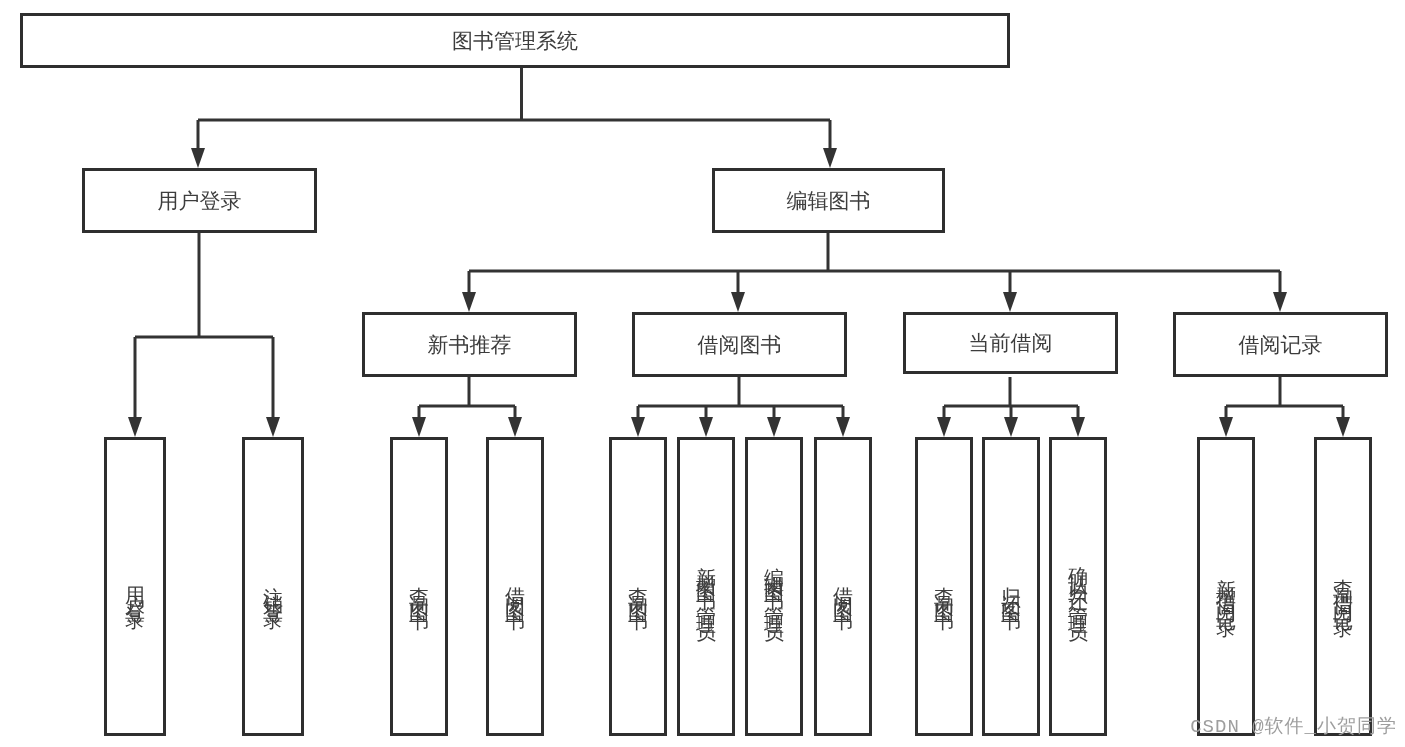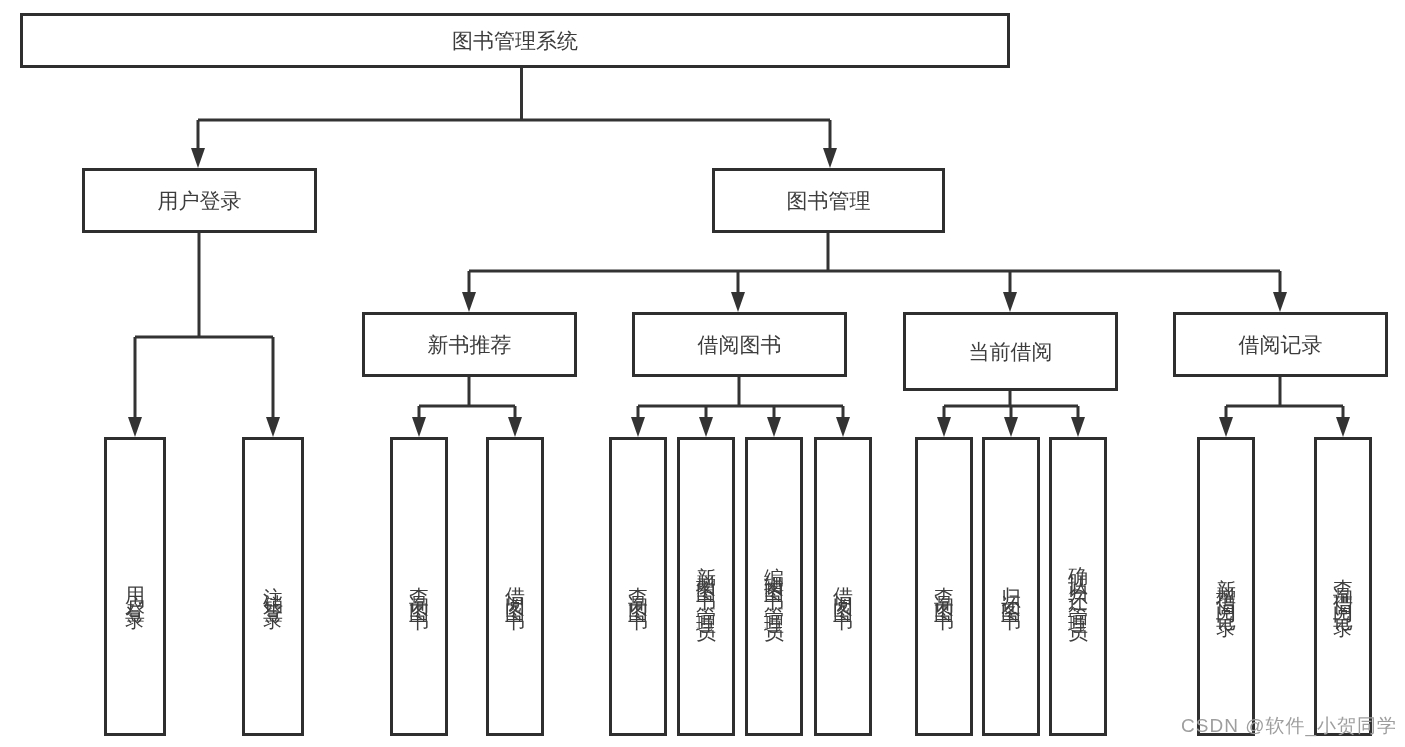--- a/index.html
+++ b/index.html
@@ -37,21 +37,21 @@
     font-size:20px;
     letter-spacing:8px;
     line-height:1.15;
     white-space:normal;
   }
   .watermark{
     position:absolute;
     right:8px;top:713px;
     font-size:19px;
     color:var(--watermark);
-    font-family:Liberation Sans, sans-serif;
+    font-family:Liberation Mono, monospace;
     letter-spacing:1px;
   }
 </style>
 </head>
 <body>
 
 <div class="diagram">
 
   <svg class="connectors" viewBox="0 0 1405 747" xmlns="http://www.w3.org/2000/svg">
 
@@ -111,25 +111,25 @@
     <path d="M1226,406 H1343"></path>
     <path d="M1226,406 V419"></path>
     <polygon points="1219,417 1233,417 1226,437"></polygon>
     <path d="M1343,406 V419"></path>
     <polygon points="1336,417 1350,417 1343,437"></polygon>
   </svg>
 
   <div class="box" style="left:20px;top:13px;width:990px;height:55px;">图书管理系统</div>
 
   <div class="box" style="left:82px;top:168px;width:235px;height:65px;">用户登录</div>
-  <div class="box" style="left:712px;top:168px;width:233px;height:65px;">图书管理</div>
+  <div class="box" style="left:712px;top:168px;width:233px;height:65px;">编辑图书</div>
 
   <div class="box" style="left:362px;top:312px;width:215px;height:65px;font-family:Liberation Mono, monospace;">新书推荐</div>
   <div class="box" style="left:632px;top:312px;width:215px;height:65px;">借阅图书</div>
-  <div class="box" style="left:903px;top:312px;width:215px;height:79px;">当前借阅</div>
+  <div class="box" style="left:903px;top:312px;width:215px;height:62px;">当前借阅</div>
   <div class="box" style="left:1173px;top:312px;width:215px;height:65px;">借阅记录</div>
 
   <div class="box leaf" style="left:104px;top:437px;width:62px;height:299px;">用户登录</div>
   <div class="box leaf" style="left:242px;top:437px;width:62px;height:299px;">注销登录</div>
 
   <div class="box leaf" style="left:390px;top:437px;width:58px;height:299px;">查询图书</div>
   <div class="box leaf" style="left:486px;top:437px;width:58px;height:299px;">借阅图书</div>
 
   <div class="box leaf" style="left:609px;top:437px;width:58px;height:299px;">查询图书</div>
   <div class="box leaf" style="left:677px;top:437px;width:58px;height:299px;">新增图书（管理员）</div>

